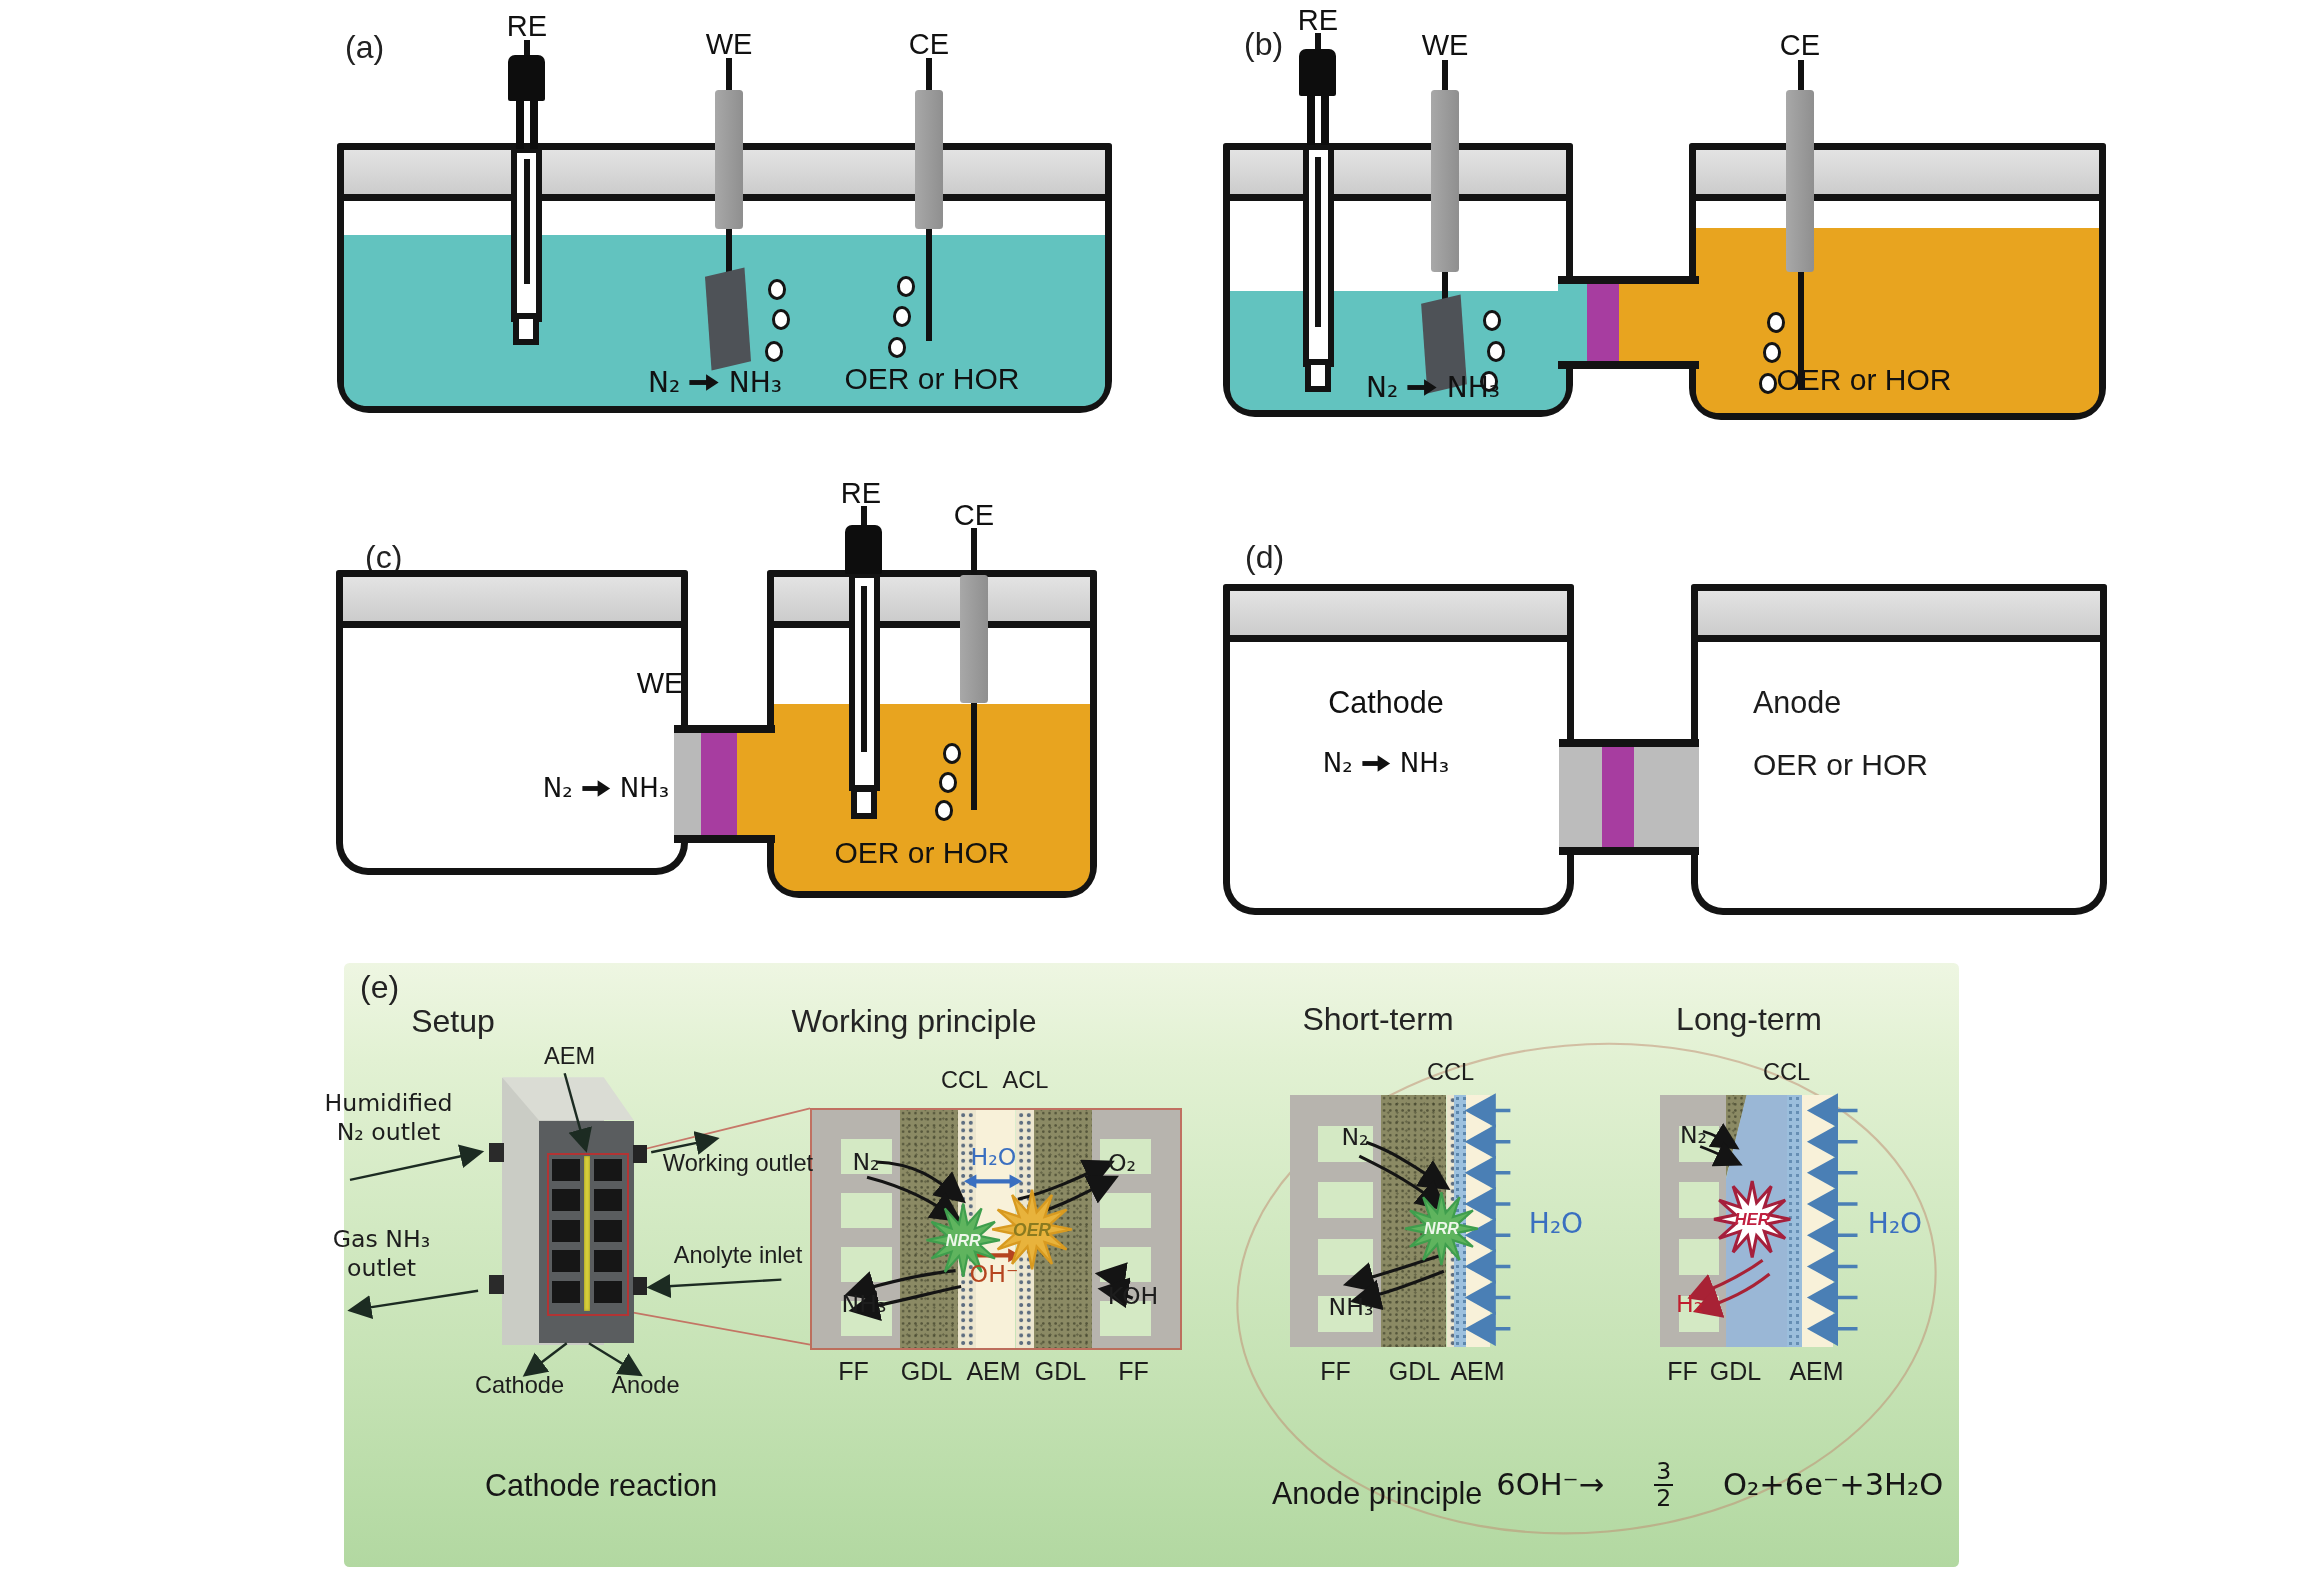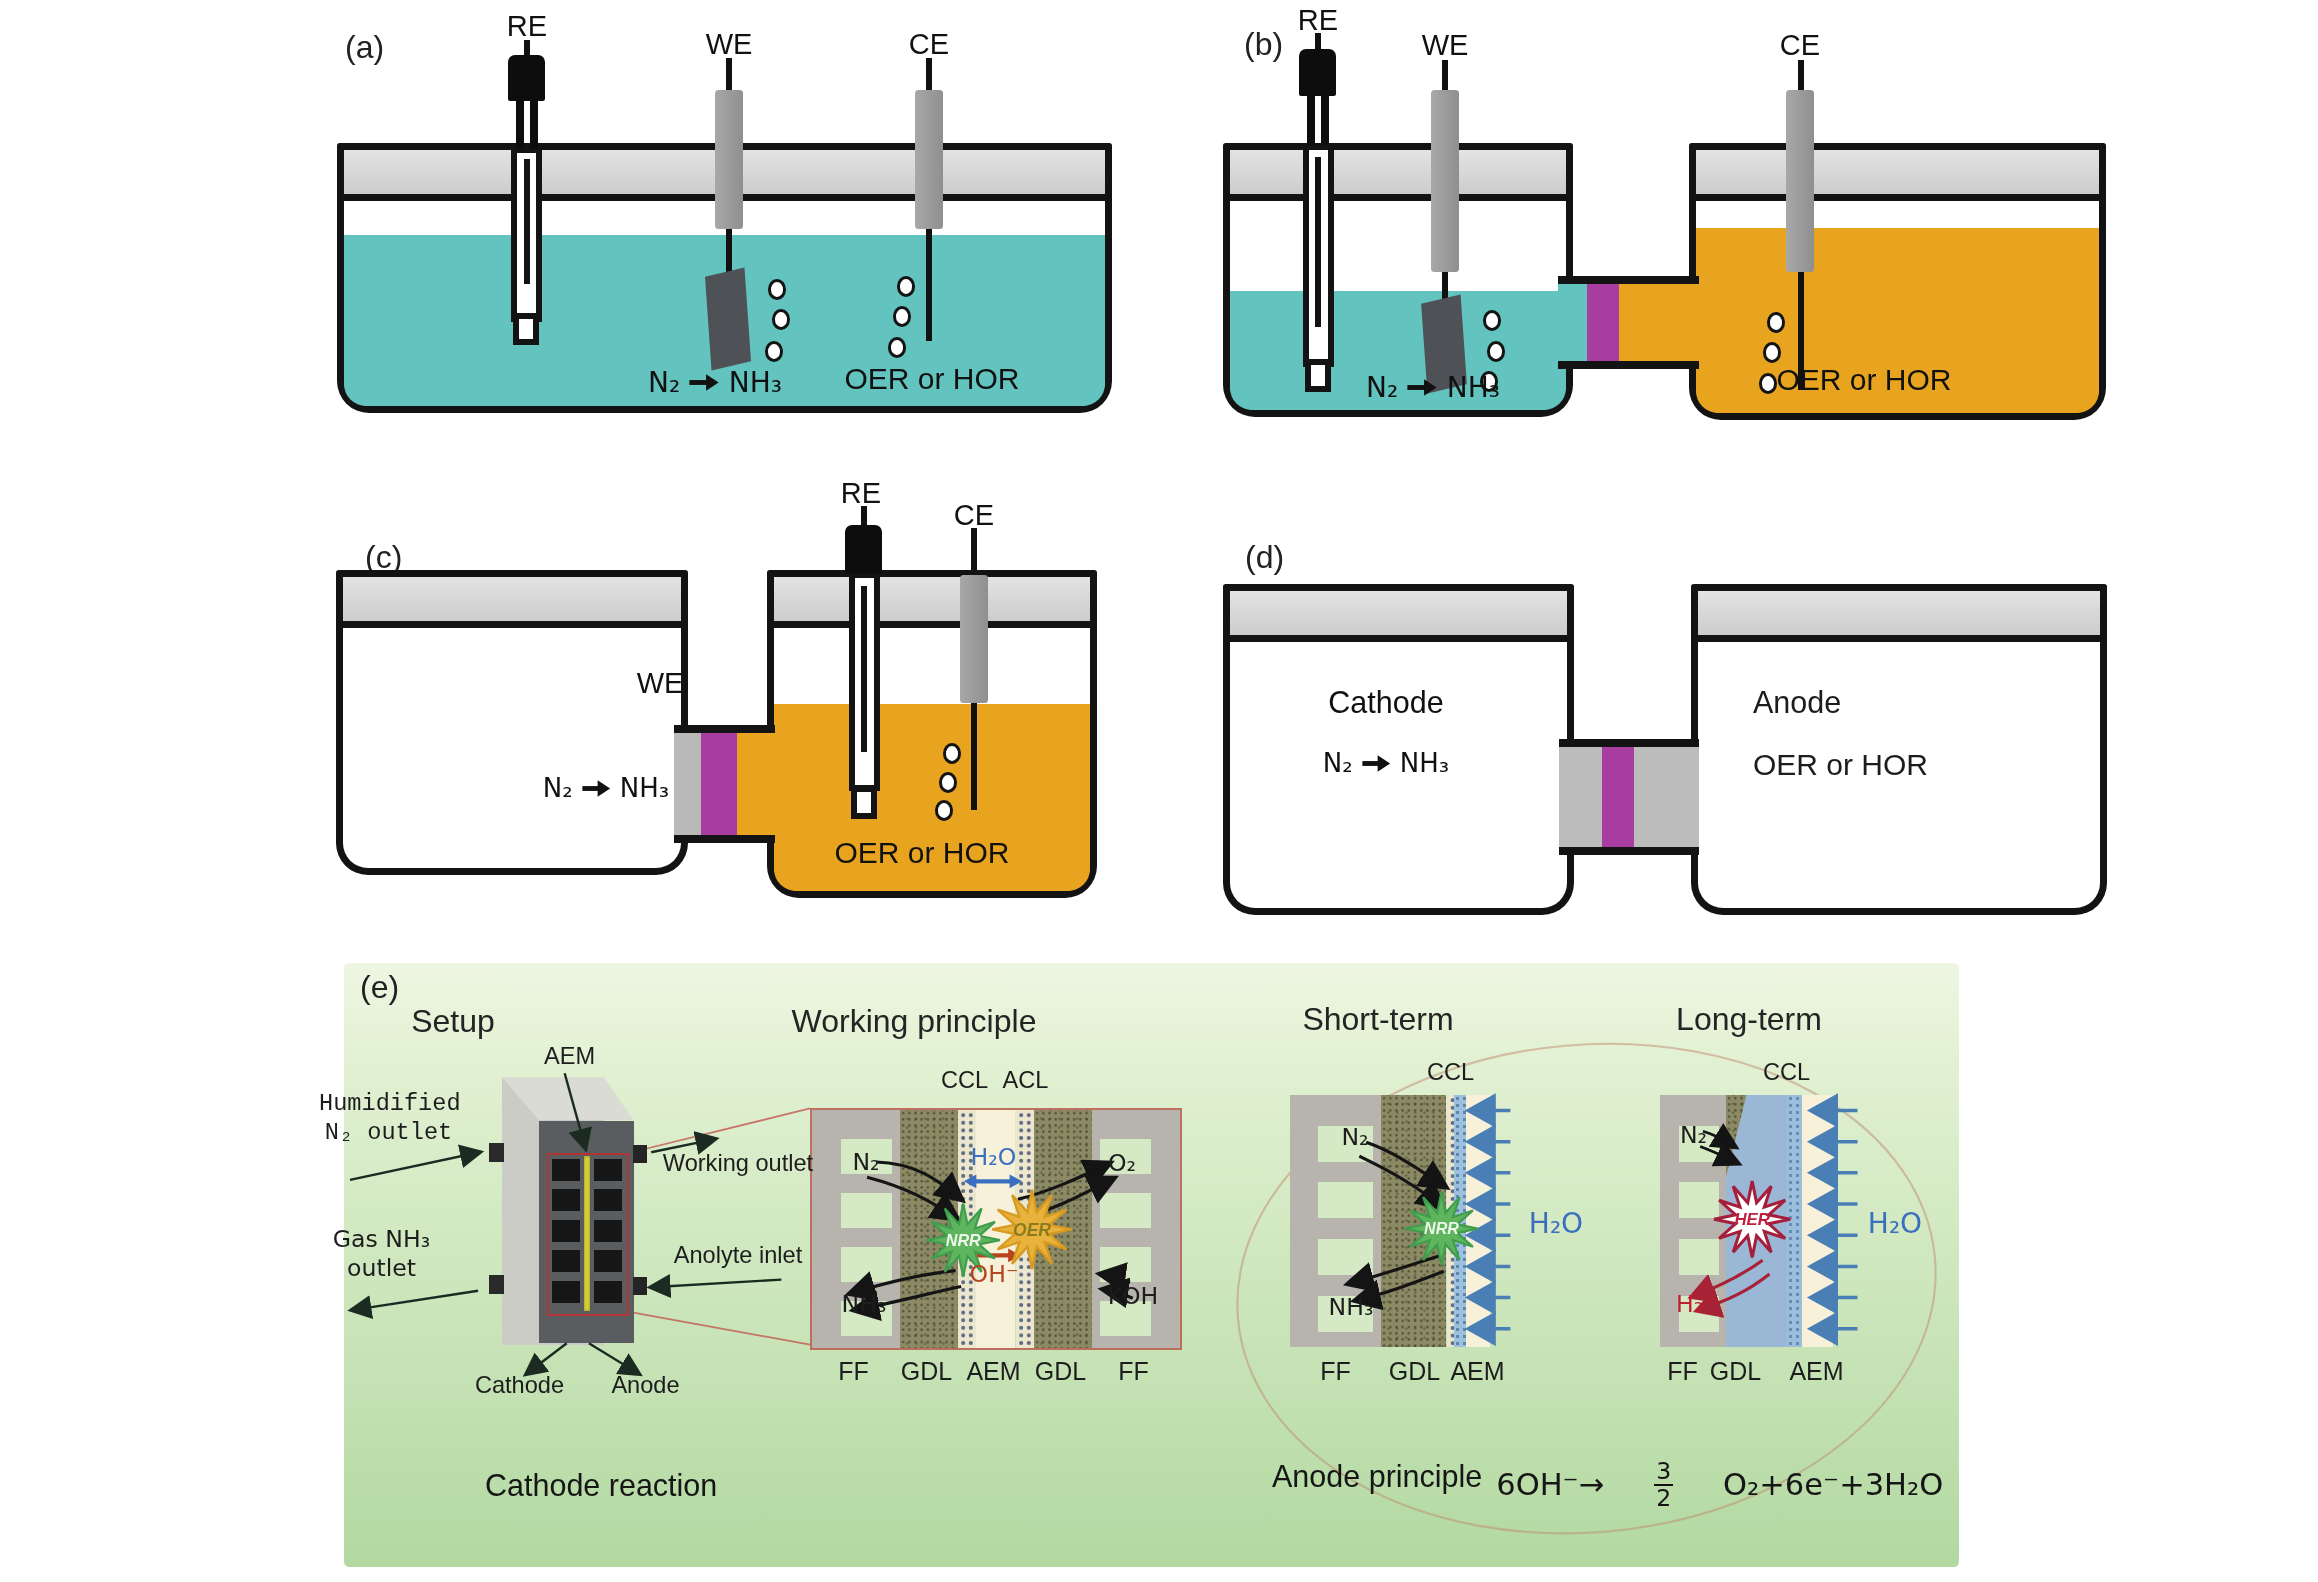--- a/index.html
+++ b/index.html
@@ -38,21 +38,21 @@
   .slabel{position:absolute;font-size:23.6px;color:#1d1d1d;text-align:center;z-index:5;}
   .gdl{background-color:#8b8a64;background-image:radial-gradient(rgba(42,44,26,.55) 1.2px,transparent 1.3px),radial-gradient(rgba(42,44,26,.38) 1px,transparent 1.2px);background-size:6.2px 6.2px,9px 9px;background-position:0 0,2.8px 4.2px;}
   .dots{background-color:#ece6cf;background-image:radial-gradient(#5d6d80 1.9px,transparent 2.1px);background-size:7.6px 7.6px;background-position:1.4px 1.4px;}
   .bluedots{background-color:#9cc0de;background-image:radial-gradient(#5d87ad 1.7px,transparent 1.9px);background-size:7px 7px;}
   .aem-col{background:#f8f1d9;}
   .ff{position:absolute;background:#b7b4ae;}
   .ff-ch{position:absolute;background:#d4e9c4;}
   .wp-border{border:2.1px solid rgba(185,80,70,.8);box-sizing:content-box;}
   .frac{display:inline-flex;flex-direction:column;align-items:center;line-height:1.05;font-size:23.6px;vertical-align:middle;margin:0 2.8px;}
   .frac .num{border-bottom:2.1px solid #111;padding:0 2.1px;}
-  .rxn{position:absolute;display:flex;align-items:flex-start;gap:14px;font-size:30.5px;color:#161616;z-index:5;}
+  .rxn{position:absolute;display:flex;align-items:flex-end;gap:14px;font-size:30.5px;color:#161616;z-index:5;}
   .blue{color:#3a6fc0;}
   .redtx{color:#b5441f;}
   .h2red{color:#c01f2f;}
 </style>
 </head>
 <body>
 
 <div id="canvas">
 
   <div class="abs panel-letter" style="left:345px;top:29px;">(a)</div>
@@ -272,21 +272,21 @@
     <line x1="375" y1="58" x2="405" y2="166" stroke="#1c2b22" stroke-width="3.5" marker-end="url(#ab)"></line>
     <line x1="65" y1="212" x2="252" y2="172" stroke="#1c2b22" stroke-width="3.5" marker-end="url(#ab)"></line>
     <line x1="250" y1="372" x2="68" y2="400" stroke="#1c2b22" stroke-width="3.5" marker-end="url(#ab)"></line>
     <line x1="500" y1="172" x2="592" y2="153" stroke="#1c2b22" stroke-width="3.5" marker-end="url(#ab)"></line>
     <line x1="688" y1="356" x2="500" y2="367" stroke="#1c2b22" stroke-width="3.5" marker-end="url(#ab)"></line>
     <line x1="378" y1="448" x2="320" y2="492" stroke="#1c2b22" stroke-width="3.5" marker-end="url(#ab)"></line>
     <line x1="410" y1="448" x2="482" y2="492" stroke="#1c2b22" stroke-width="3.5" marker-end="url(#ab)"></line>
   </svg>
 
   <div class="slabel" style="left:535px;top:1043px;width:69px;">AEM</div>
-  <div class="slabel chem" style="left:319px;top:1089px;width:139px;line-height:1.25;font-family:Liberation Mono, monospace;">
+  <div class="slabel chem" style="left:319px;top:1089px;width:139px;line-height:1.25;">
     <div>Humidified</div>
     <div>N₂ outlet</div>
   </div>
   <div class="slabel chem" style="left:312px;top:1225px;width:139px;line-height:1.25;">
     <div>Gas NH₃</div>
     <div>outlet</div>
   </div>
   <div class="slabel" style="left:648px;top:1150px;width:180px;">Working outlet</div>
   <div class="slabel" style="left:648px;top:1242px;width:180px;">Anolyte inlet</div>
   <div class="slabel" style="left:450px;top:1372px;width:139px;">Cathode</div>

